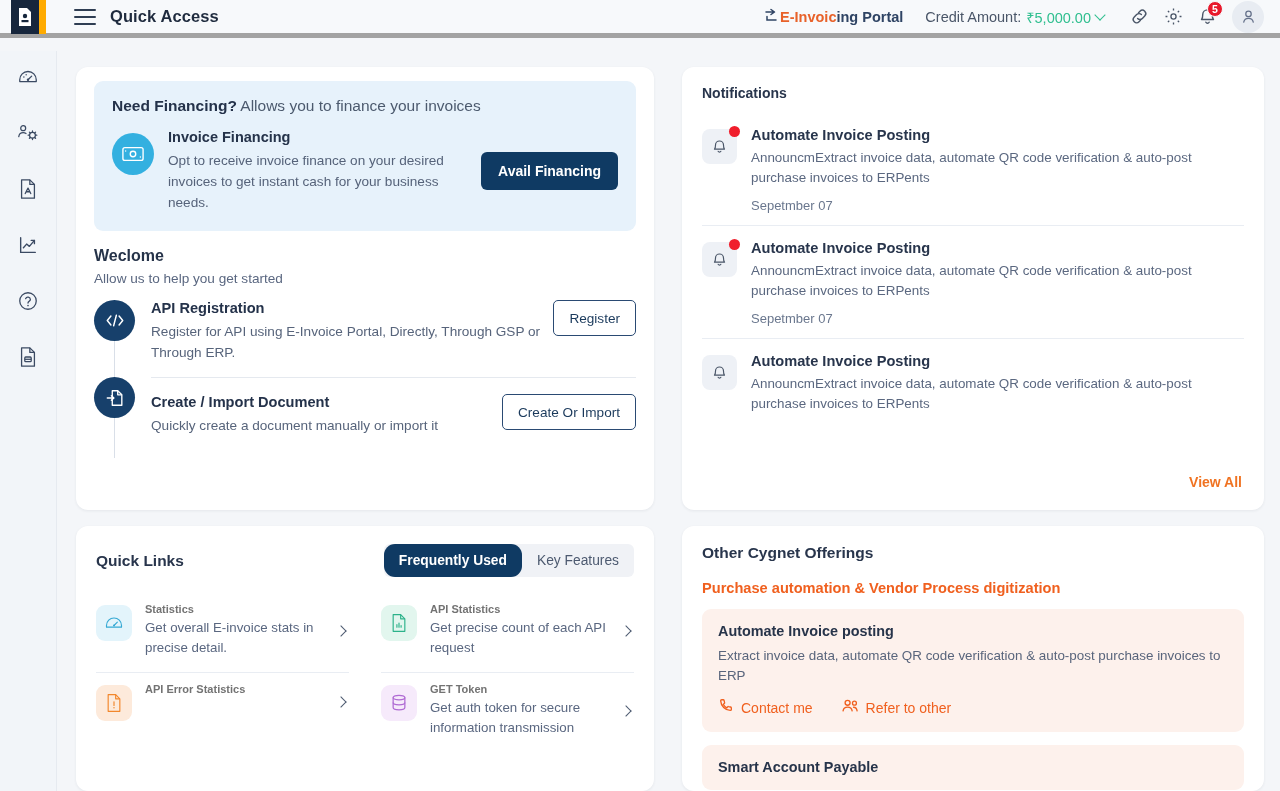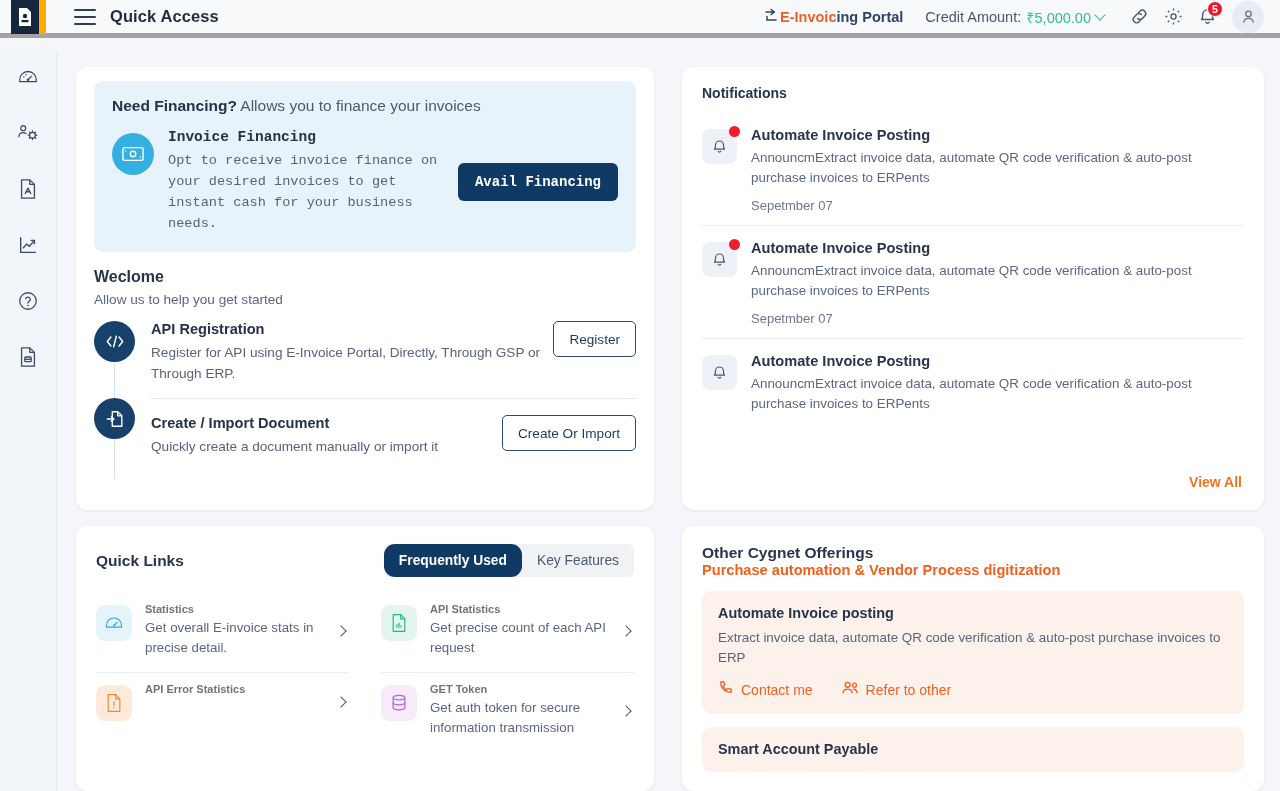--- a/index.html
+++ b/index.html
@@ -116,21 +116,21 @@
   }
 
   
   .left-top { padding: 14px 18px 0 18px; position: relative; }
   .fin-banner {
     background: #e7f2fb; border-radius: 9px;
     padding: 16px 18px 18px 18px;
   }
   .fin-head { font-size: 15.5px; color: #4c5a6e; margin-bottom: 14px; }
   .fin-head b { color: #24324a; font-weight: bold; }
-  .fin-body { display: flex; align-items: flex-start; gap: 14px; font-family: Liberation Mono, monospace; }
+  .fin-body { display: flex; align-items: flex-start; gap: 14px; }
   .fin-circle {
     width: 42px; height: 42px; border-radius: 50%;
     background: #33b0e0; flex: 0 0 42px;
     display: flex; align-items: center; justify-content: center;
     margin-top: 4px;
   }
   .fin-txt { flex: 1 1 auto; max-width: 345px; }
   .fin-title { font-size: 14.5px; font-weight: bold; color: #25334a; margin-bottom: 5px; }
   .fin-desc { font-size: 13.6px; line-height: 21px; color: #56637a; }
   .btn-primary {
@@ -220,21 +220,21 @@
   .ql-d { font-size: 13.3px; line-height: 20px; color: #5a6780; margin-top: 3px; }
   .chev-r {
     width: 8px; height: 8px; border-top: 1.9px solid #4c5a70;
     border-right: 1.9px solid #4c5a70; transform: rotate(45deg);
     flex: 0 0 8px; align-self: center; margin-right: 4px; cursor: pointer;
   }
 
   
   .off { padding: 18px 20px 0 20px; }
   .off-title { font-size: 15.5px; font-weight: bold; color: #28354c; }
-  .off-sub { font-size: 14.6px; font-weight: bold; color: #f0601f; }
+  .off-sub { font-size: 14.6px; font-weight: bold; color: #f0601f; margin-top: 18px; }
   .off-card {
     background: #fdf1ec; border-radius: 9px; padding: 14px 16px 15px 16px;
     margin-top: 13px;
   }
   .off-h { font-size: 14.4px; font-weight: bold; color: #27344a; }
   .off-d { font-size: 13.4px; line-height: 20px; color: #59657c; margin-top: 7px; }
   .off-actions { display: flex; gap: 28px; margin-top: 12px; }
   .off-act {
     display: flex; align-items: center; gap: 7px;
     font-size: 14px; color: #f0601f; cursor: pointer;

